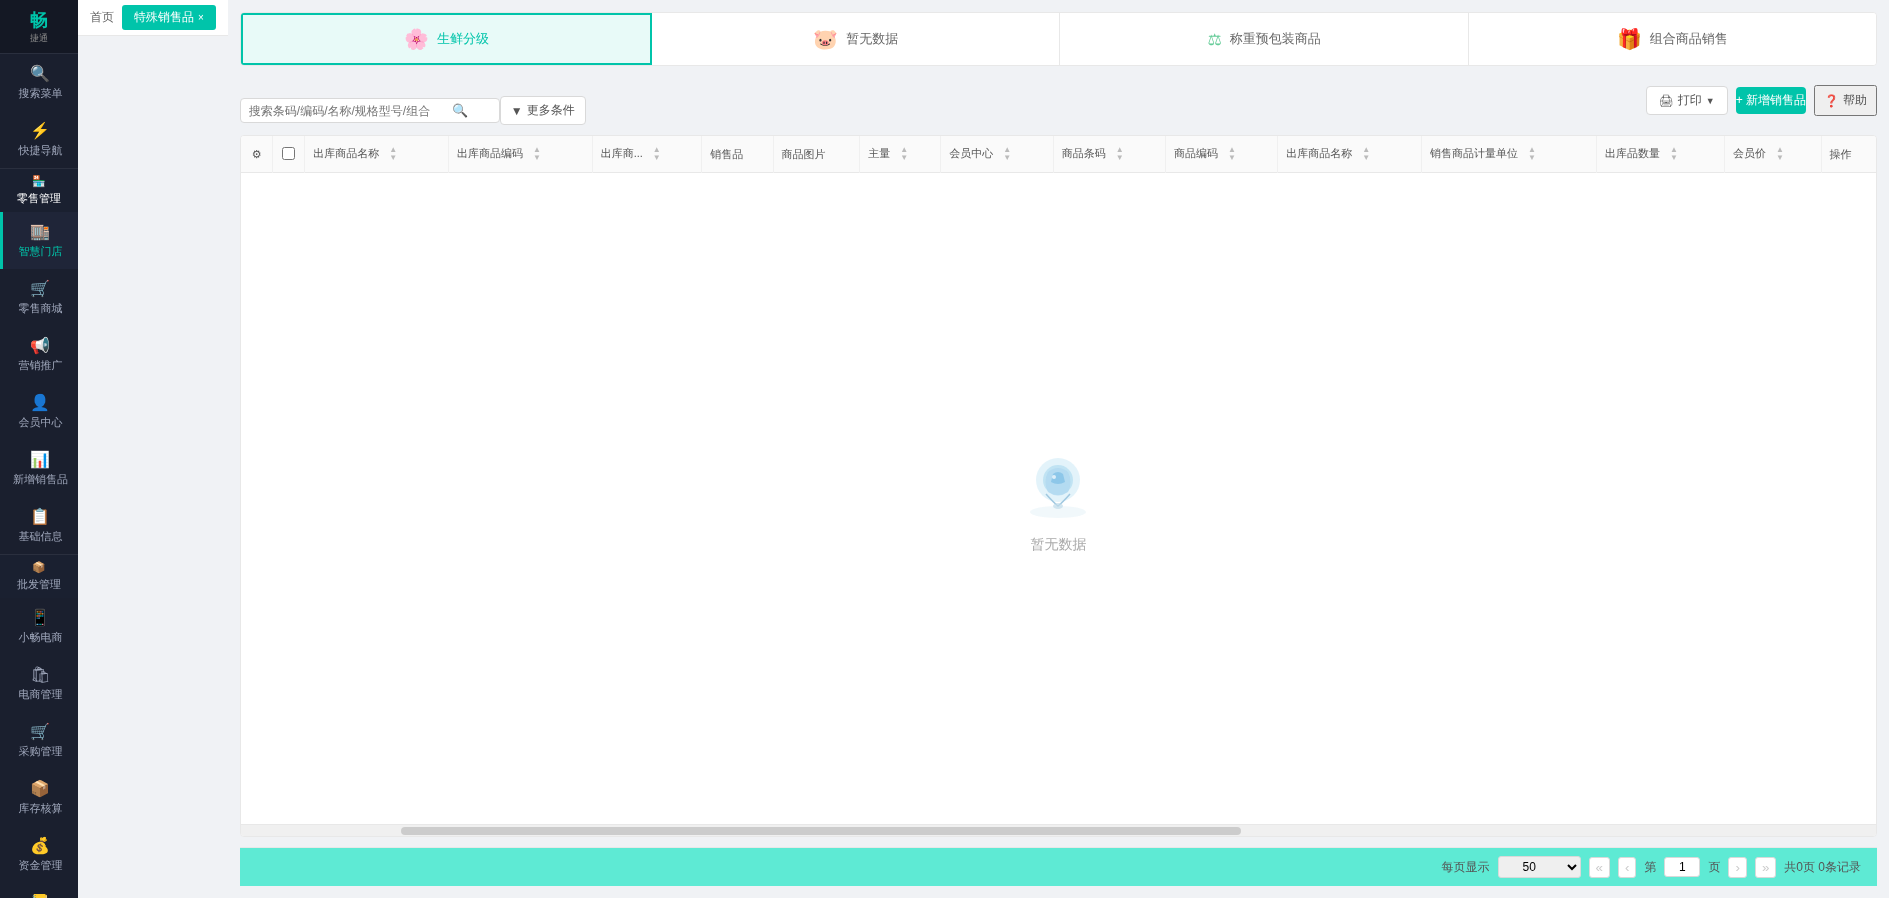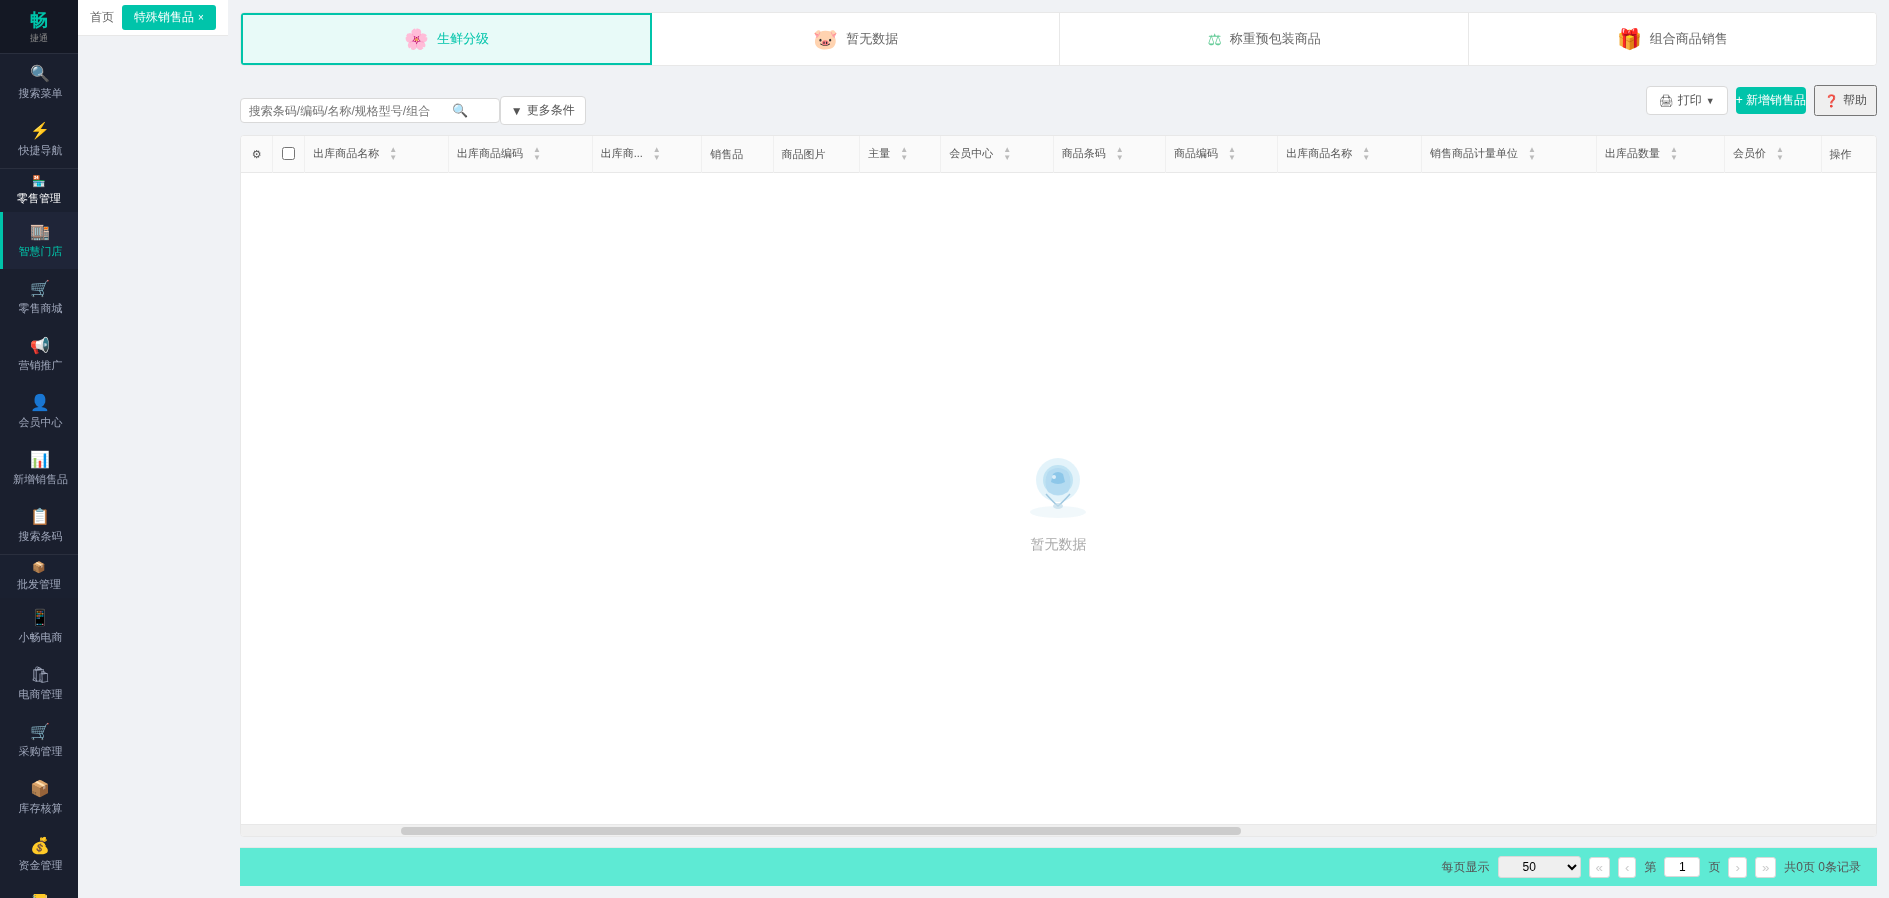--- a/index.html
+++ b/index.html
@@ -368,21 +368,21 @@
   <div class="sidebar-item">
     <span class="icon">👤</span>
     <span>会员中心</span>
   </div>
   <div class="sidebar-item">
     <span class="icon">📊</span>
     <span>新增销售品</span>
   </div>
   <div class="sidebar-item">
     <span class="icon">📋</span>
-    <span>搜索条码</span>
+    <span>基础信息</span>
   </div>
   <div class="sidebar-section">
     <span class="icon">📦</span>
     <span>批发管理</span>
   </div>
   <div class="sidebar-item">
     <span class="icon">📱</span>
     <span>小畅电商</span>
   </div>
   <div class="sidebar-item">

